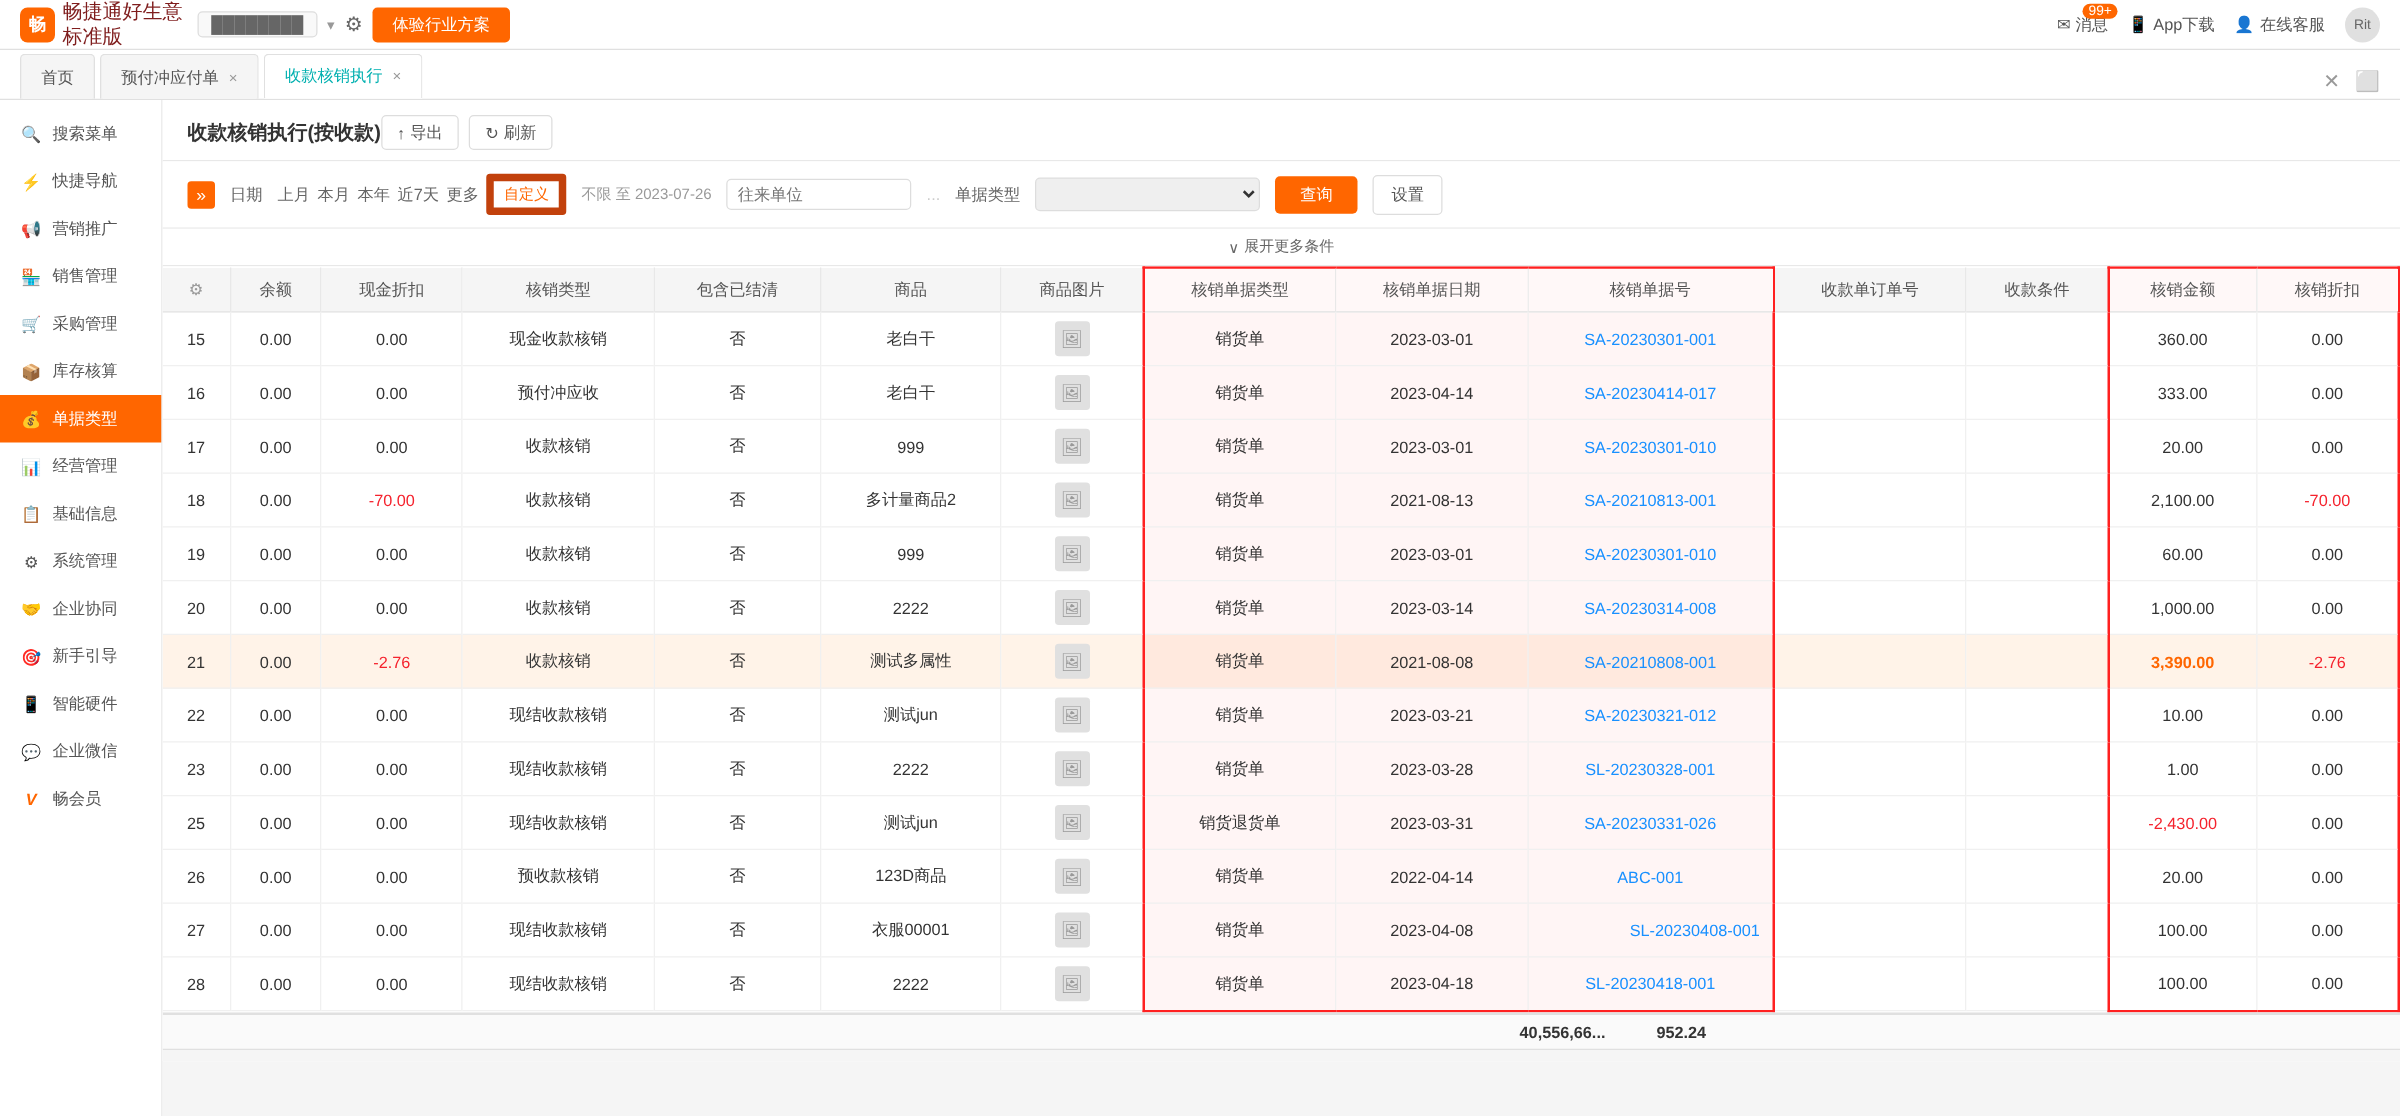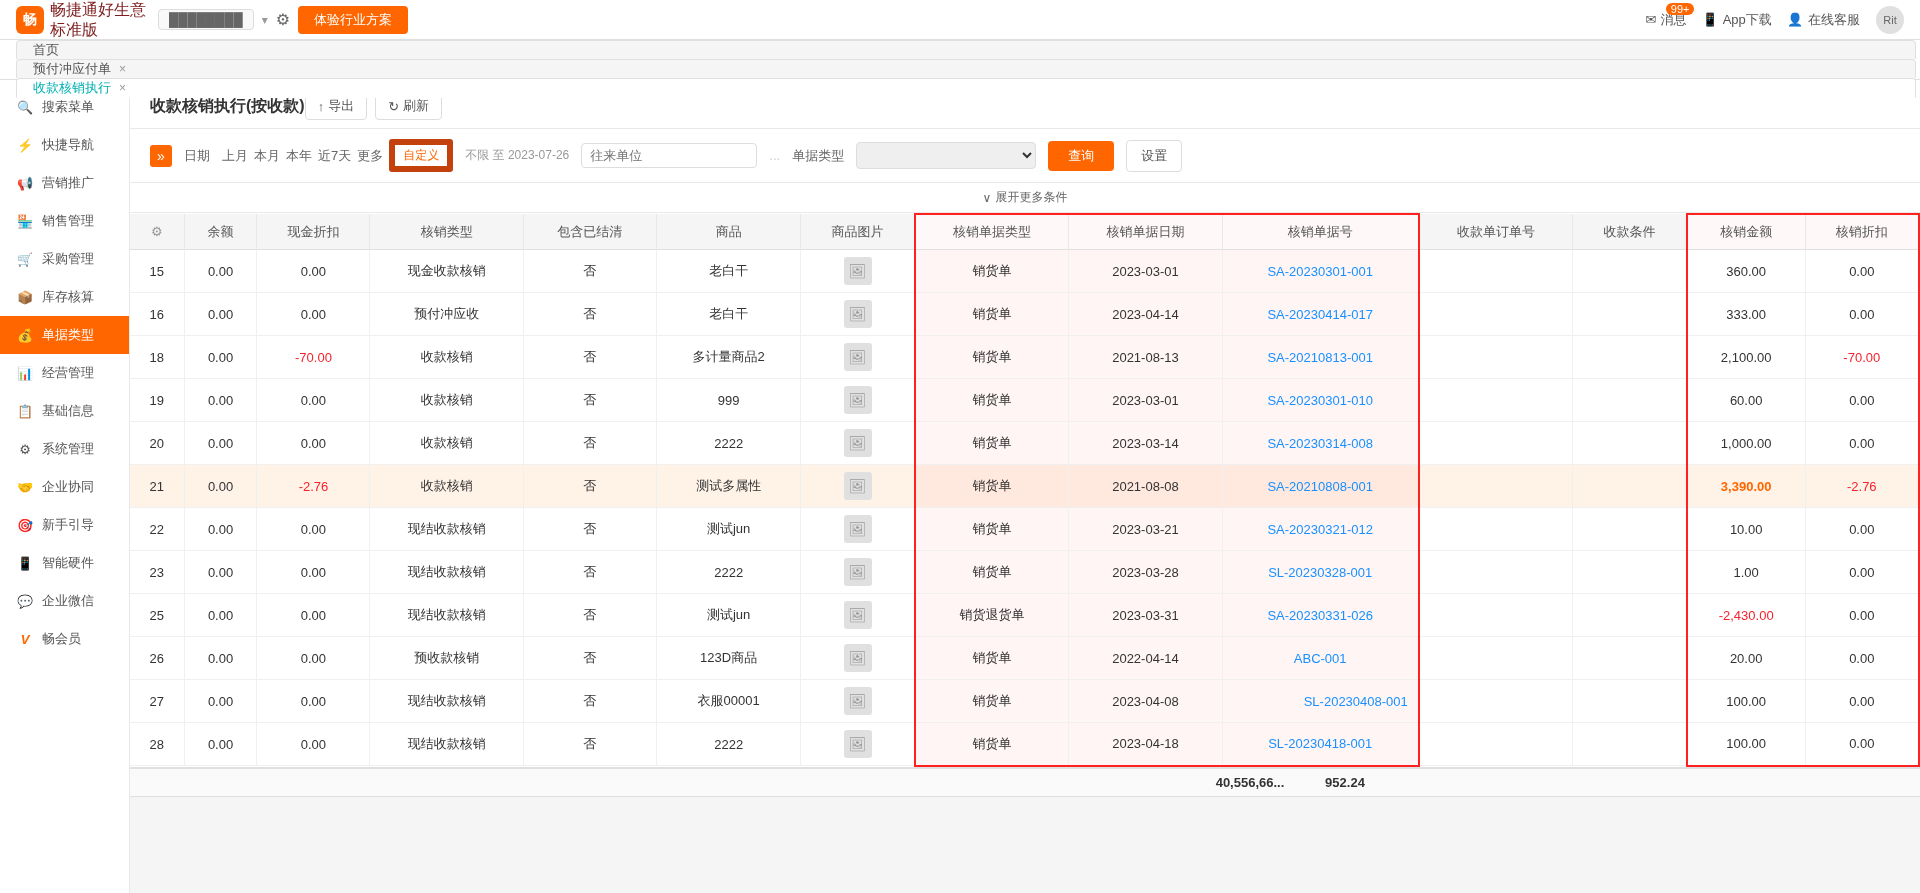--- a/index.html
+++ b/index.html
@@ -40,22 +40,22 @@
     .top-bar-item { display: flex; align-items: center; gap: 4px; color: #555; font-size: 13px; cursor: pointer; position: relative; }
     .badge { background: #f60; color: #fff; border-radius: 10px; padding: 0 5px; font-size: 11px; position: absolute; top: -8px; right: -8px; }
     .user-avatar { background: #e0e0e0; border-radius: 50%; width: 28px; height: 28px; display: flex; align-items: center; justify-content: center; font-size: 11px; color: #666; }
 
     
     .tab-bar {
       height: 40px;
       background: #fff;
       border-bottom: 1px solid #e0e0e0;
       display: flex;
+      align-items: flex-end;
       padding-left: 16px;
-      flex-direction: column;
     }
     .tab {
       height: 36px;
       display: flex;
       align-items: center;
       padding: 0 16px;
       border: 1px solid #e0e0e0;
       border-bottom: none;
       border-radius: 4px 4px 0 0;
       cursor: pointer;
@@ -127,21 +127,21 @@
       background: #fff;
       padding: 10px 20px;
       border-bottom: 1px solid #e8e8e8;
     }
     .filter-row { display: flex; align-items: center; gap: 12px; flex-wrap: wrap; }
     .filter-label { color: #666; font-size: 13px; }
     .filter-date-group { display: flex; align-items: center; gap: 6px; }
     .filter-date-link { color: #666; font-size: 13px; cursor: pointer; }
     .btn-custom { background: #fff; border: 6px solid #c2410c; color: #ff6600; padding: 2px 8px; border-radius: 3px; cursor: pointer; font-size: 12px; }
     .filter-date-note { color: #999; font-size: 12px; }
-    .filter-input { border: 1px solid #ddd; border-radius: 4px; padding: 4px 8px; font-size: 13px; color: #333; outline: none; width: 176px; }
+    .filter-input { border: 1px solid #ddd; border-radius: 4px; padding: 4px 8px; font-size: 13px; color: #333; outline: none; width: 148px; }
     .filter-sep { color: #ccc; }
     .filter-select { border: 1px solid #ddd; border-radius: 4px; padding: 4px 8px; font-size: 13px; color: #333; outline: none; width: 180px; }
     .btn-query { background: #ff6600; color: #fff; border: none; padding: 6px 20px; border-radius: 4px; cursor: pointer; font-size: 13px; }
     .btn-settings-small { background: #fff; border: 1px solid #ddd; color: #555; padding: 6px 14px; border-radius: 4px; cursor: pointer; font-size: 13px; }
 
     
     .expand-more {
       text-align: center;
       padding: 6px;
       background: #fff;
@@ -429,20 +429,36 @@
               <td><div style="width: 28px; height: 28px; background: rgb(224, 224, 224); border-radius: 3px; display: inline-flex; align-items: center; justify-content: center; font-size: 14px; color: rgb(153, 153, 153);">🖼</div></td>
               <td class="col-red-highlight" style="border-left: 2.5px solid #ff2020 !important;">销货单</td>
               <td class="col-red-highlight">2023-04-14</td>
               <td class="col-red-highlight td-link" style="border-right: 2.5px solid #ff2020 !important;">SA-20230414-017</td>
               <td></td>
               <td></td>
               <td style="border-left: 2.5px solid #ff2020 !important;">333.00</td>
               <td style="border-right: 2.5px solid #ff2020 !important;">0.00</td>
             </tr>
             <tr>
+              <td>17</td>
+              <td>0.00</td>
+              <td>0.00</td>
+              <td>收款核销</td>
+              <td>否</td>
+              <td>999</td>
+              <td><div style="width: 28px; height: 28px; background: rgb(224, 224, 224); border-radius: 3px; display: inline-flex; align-items: center; justify-content: center; font-size: 14px; color: rgb(153, 153, 153);">🖼</div></td>
+              <td class="col-red-highlight" style="border-left: 2.5px solid #ff2020 !important;">销货单</td>
+              <td class="col-red-highlight">2023-03-01</td>
+              <td class="col-red-highlight td-link" style="border-right: 2.5px solid #ff2020 !important;">SA-20230301-010</td>
+              <td></td>
+              <td></td>
+              <td style="border-left: 2.5px solid #ff2020 !important;">20.00</td>
+              <td style="border-right: 2.5px solid #ff2020 !important;">0.00</td>
+            </tr>
+            <tr>
               <td>18</td>
               <td>0.00</td>
               <td class="td-red">-70.00</td>
               <td>收款核销</td>
               <td>否</td>
               <td>多计量商品2</td>
               <td><div style="width: 28px; height: 28px; background: rgb(224, 224, 224); border-radius: 3px; display: inline-flex; align-items: center; justify-content: center; font-size: 14px; color: rgb(153, 153, 153);">🖼</div></td>
               <td class="col-red-highlight" style="border-left: 2.5px solid #ff2020 !important;">销货单</td>
               <td class="col-red-highlight">2021-08-13</td>
               <td class="col-red-highlight td-link" style="border-right: 2.5px solid #ff2020 !important;">SA-20210813-001</td>

